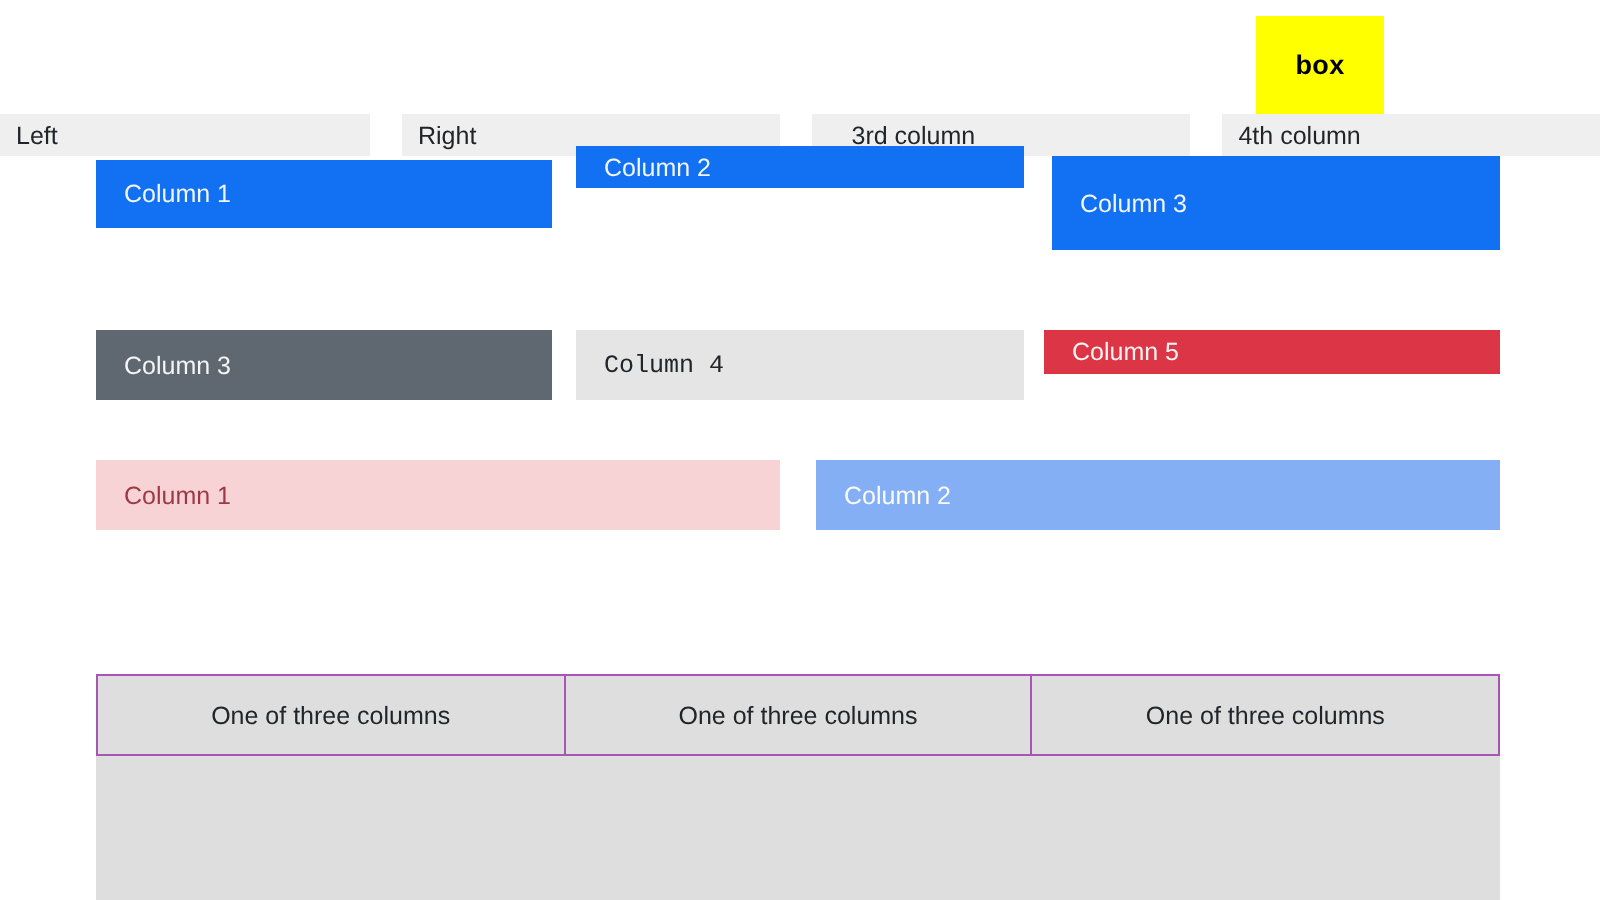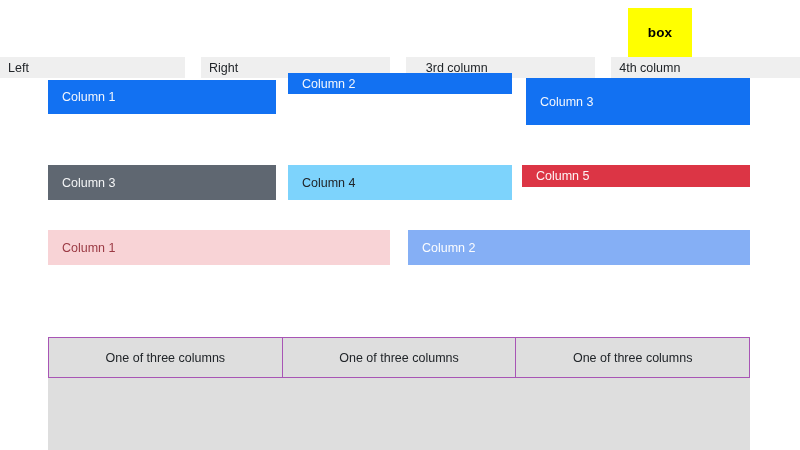--- a/index.html
+++ b/index.html
@@ -74,21 +74,21 @@
     position: absolute;
     box-sizing: border-box;
     display: flex;
     align-items: center;
     padding-left: 14px;
     font-size: 12.5px;
   }
 
   .c-blue      { background: #1271f2; color: #f2f6fd; }
   .c-gray      { background: #5f6771; color: #f4f5f6; }
-  .c-lightgray { background: #7dd3fc; color: #212529; }
+  .c-lightgray { background: #e5e5e5; color: #212529; font-family: Liberation Mono, monospace; }
   .c-red       { background: #dc3545; color: #fdf3f4; }
   .c-pink      { background: #f8d3d6; color: #9b3a44; }
   .c-skyblue   { background: #85aff5; color: #fbfcfe; }
 
   
   .r1a { left: 48px;  top: 80px; width: 228px; height: 34px; }
   .r1b { left: 288px; top: 73px; width: 224px; height: 21px; }
   .r1c { left: 526px; top: 78px; width: 224px; height: 47px; }
 
   

